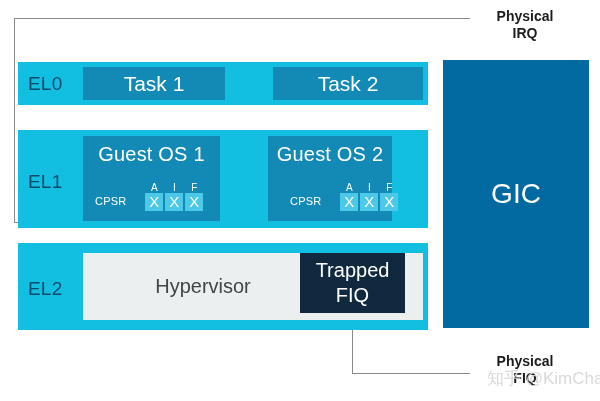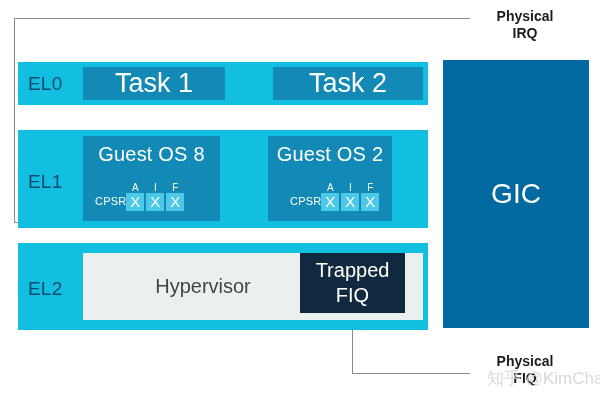--- a/index.html
+++ b/index.html
@@ -37,21 +37,21 @@
   .inner-box {
     position: absolute;
     box-sizing: border-box;
     display: flex;
     align-items: center;
     justify-content: center;
   }
   .task-box {
     background: #1389b5;
     color: #ffffff;
-    font-size: 27px;
+    font-size: 21px;
   }
   .guest-box {
     background: #1389b5;
     display: block;
   }
   .guest-title {
     color: #ffffff;
     font-size: 20px;
     text-align: center;
     line-height: 1;
@@ -63,21 +63,21 @@
   .cpsr-wrap {
     position: absolute;
     display: flex;
     align-items: flex-end;
   }
   .cpsr-label {
     color: #ffffff;
     font-size: 11px;
     line-height: 1;
     padding-bottom: 4px;
-    padding-right: 0;
+    padding-right: 19px;
     letter-spacing: 0.2px;
   }
   .flags {
     display: flex;
   }
   .flag {
     width: 18px;
     margin-right: 2px;
     text-align: center;
   }
@@ -192,21 +192,21 @@
     </div>
     <div class="inner-box task-box" style="left:255px; top:5px; width:150px; height:33px;">
       <span>Task 2</span>
     </div>
   </div>
 
   <div class="el-row" style="left:18px; top:130px; width:410px; height:98px;">
     <div class="el-label" style="top:42px;">EL1</div>
 
     <div class="inner-box guest-box" style="left:65px; top:6px; width:137px; height:85px;">
-      <div class="guest-title">Guest OS 8</div>
+      <div class="guest-title">Guest OS 1</div>
       <div class="cpsr-wrap" style="left:12px; top:46px;">
         <div class="cpsr-label">CPSR</div>
         <div class="flags">
           <div class="flag">
             <div class="flag-name">A</div>
             <div class="flag-cell">X</div>
           </div>
           <div class="flag">
             <div class="flag-name">I</div>
             <div class="flag-cell">X</div>

